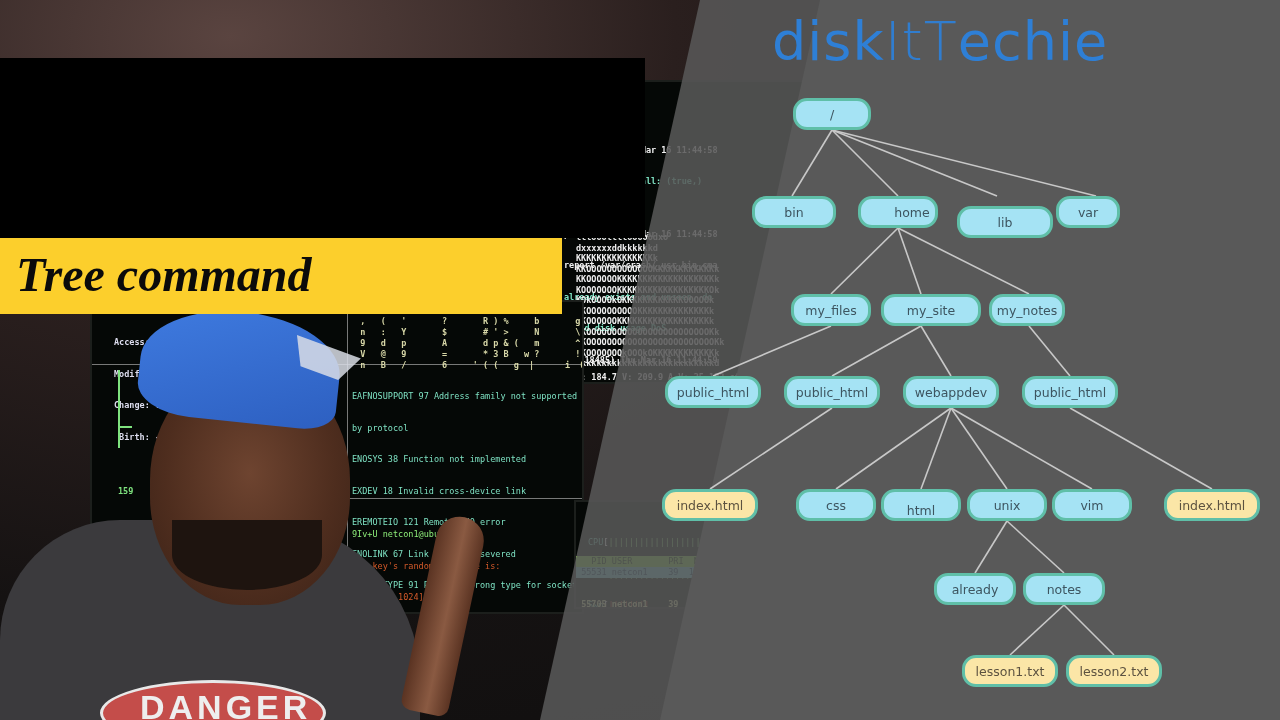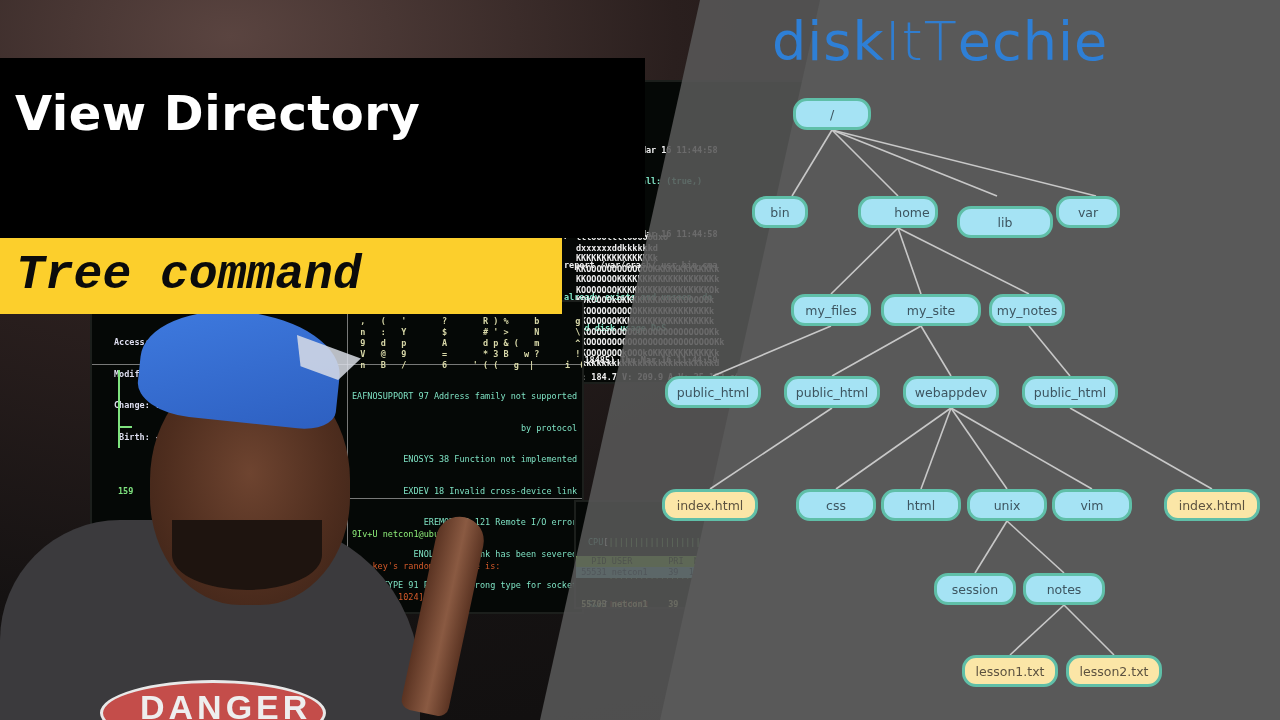--- a/index.html
+++ b/index.html
@@ -36,21 +36,21 @@
   .right-panel-solid { position:absolute; left:0; top:0; width:1280px; height:720px;
     clip-path: polygon(820px 0, 1280px 0, 1280px 720px, 660px 720px); background:#595959; }
 
   .logo { position:absolute; left:772px; top:10px; font-family:"DejaVu Sans", sans-serif; font-size:54px; letter-spacing:1px; color:#2e7fd6; font-weight:500; }
   .logo .thin { font-weight:200; opacity:0.95; }
 
   
   .title-box { position:absolute; left:0; top:58px; width:645px; height:180px; background:#000; }
   .title-text { position:absolute; left:15px; top:80px; color:#fff; font-family:"DejaVu Sans", sans-serif; font-weight:bold; font-size:48px; line-height:66px; letter-spacing:0.5px; }
   .subtitle-box { position:absolute; left:0; top:238px; width:562px; height:76px; background:#fccf2c; }
-  .subtitle-text { position:absolute; left:16px; top:245px; color:#0b0b0b; font-family:Liberation Mono, monospace; font-style:italic; font-weight:bold; font-size:48px; line-height:60px; }
+  .subtitle-text { position:absolute; left:16px; top:245px; color:#0b0b0b; font-family:Liberation Serif, serif; font-style:italic; font-weight:bold; font-size:48px; line-height:60px; }
 
   
   .tree-svg { position:absolute; left:0; top:0; width:1280px; height:720px; }
   .node { position:absolute; height:32px; border-radius:14px; border:3px solid #5fbfa8; box-sizing:border-box;
     display:flex; align-items:center; justify-content:center; font-family:"DejaVu Sans", sans-serif; font-size:12.5px; color:#3d5560; }
   .node.dir { background:#a5e3f4; }
   .node.file { background:#fbe6a7; color:#5c5240; }
 </style>
 </head>
 <body>
@@ -106,21 +106,21 @@
   <div style="position:absolute;left:26px;top:184px;color:#7fe37f;font-weight:bold;">159</div>
   <div style="position:absolute;left:200px;top:210px;color:#aaa;">
     <span class="mon-line">romeo-pa</span>
     <span class="mon-line" style="margin-top:6px;">avo-Br</span>
   </div>
   <div style="position:absolute;left:258px;top:14px;color:#d8d8a8;font-weight:bold;line-height:11px;">  ,   (   '       ?       R ) %     b       g  &gt; Y
   n   :   Y       $       # ' &gt;     N       \  N A B
   9   d   p       A       d p &amp; (   m       ^  f R N
   V   @   9       =       * 3 B   w ?       !  ' y A
   n   B   /       6     ' ( (   g  |      i  0   &lt;</div>
-  <div style="position:absolute;left:260px;top:68px;text-align:right;" class="cyan">
+  <div style="position:absolute;left:260px;top:68px;" class="cyan">
     <span class="mon-line">EAFNOSUPPORT 97 Address family not supported</span>
     <span class="mon-line">by protocol</span>
     <span class="mon-line">ENOSYS 38 Function not implemented</span>
     <span class="mon-line">EXDEV 18 Invalid cross-device link</span>
     <span class="mon-line">EREMOTEIO 121 Remote I/O error</span>
     <span class="mon-line">ENOLINK 67 Link has been severed</span>
     <span class="mon-line">EPROTOTYPE 91 Protocol wrong type for socket</span>
     <span class="mon-line">ENETUNREACH 101 Network is unreachable</span>
     
     
@@ -189,21 +189,21 @@
     <line x1="1070" y1="408" x2="1212" y2="489" stroke="#c8c8c8" stroke-width="1.6"></line>
     <line x1="1007" y1="521" x2="975" y2="573" stroke="#c8c8c8" stroke-width="1.6"></line>
     <line x1="1007" y1="521" x2="1064" y2="573" stroke="#c8c8c8" stroke-width="1.6"></line>
     <line x1="1064" y1="605" x2="1010" y2="655" stroke="#c8c8c8" stroke-width="1.6"></line>
     <line x1="1064" y1="605" x2="1114" y2="655" stroke="#c8c8c8" stroke-width="1.6"></line>
   </svg>
 <div id="tree-nodes">
     <div class="node dir" style="left: 793px; top: 98px; width: 78px;">
       <span>/</span>
     </div>
-    <div class="node dir" style="left: 752px; top: 196px; width: 56px; text-align: right;">
+    <div class="node dir" style="left: 752px; top: 196px; width: 84px; text-align: right;">
       <span>bin</span>
     </div>
     <div class="node dir" style="left: 858px; top: 196px; width: 80px; padding-left: 28px;">
       <span>home</span>
     </div>
     <div class="node dir" style="left: 957px; top: 206px; width: 96px;">
       <span>lib</span>
     </div>
     <div class="node dir" style="left: 1056px; top: 196px; width: 64px;">
       <span>var</span>
@@ -228,44 +228,43 @@
     </div>
     <div class="node dir" style="left: 1022px; top: 376px; width: 96px;">
       <span>public_html</span>
     </div>
     <div class="node file" style="left: 662px; top: 489px; width: 96px;">
       <span>index.html</span>
     </div>
     <div class="node dir" style="left: 796px; top: 489px; width: 80px;">
       <span>css</span>
     </div>
-    <div class="node dir" style="left: 881px; top: 489px; width: 80px;">
+    <div class="node dir" style="left: 881px; top: 489px; width: 80px; align-items: flex-end;">
       <span>html</span>
     </div>
     <div class="node dir" style="left: 967px; top: 489px; width: 80px;">
       <span>unix</span>
     </div>
     <div class="node dir" style="left: 1052px; top: 489px; width: 80px;">
       <span>vim</span>
     </div>
     <div class="node file" style="left: 1164px; top: 489px; width: 96px;">
       <span>index.html</span>
     </div>
     <div class="node dir" style="left: 934px; top: 573px; width: 82px;">
-      <span>session</span>
+      <span>already</span>
     </div>
     <div class="node dir" style="left: 1023px; top: 573px; width: 82px;">
       <span>notes</span>
     </div>
     <div class="node file" style="left: 962px; top: 655px; width: 96px;">
       <span>lesson1.txt</span>
     </div>
     <div class="node file" style="left: 1066px; top: 655px; width: 96px;">
       <span>lesson2.txt</span>
     </div>
   </div>
 
 <div class="title-box"></div>
 <div class="title-text">
-  <div>View Directory</div>
 </div>
 <div class="subtitle-box"></div>
 <div class="subtitle-text">Tree command</div>
 
 </body></html>

